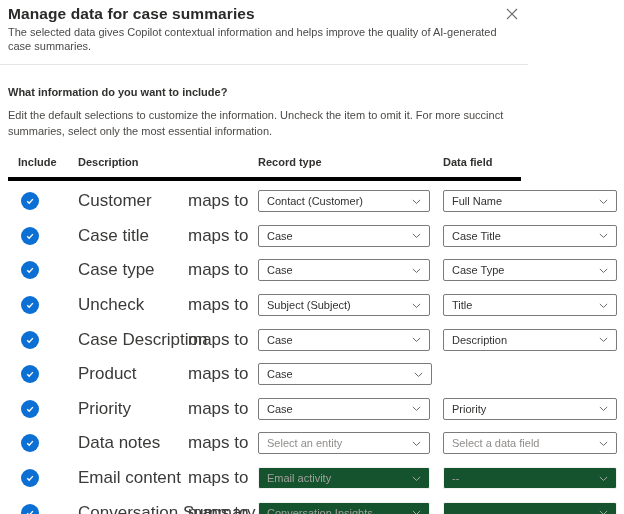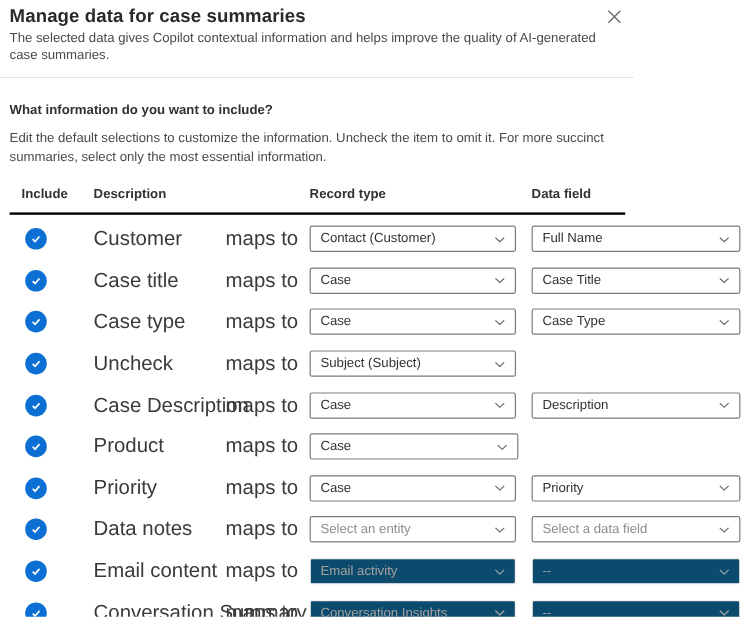--- a/index.html
+++ b/index.html
@@ -28,21 +28,21 @@
 
   .sec-heading { margin-top:21px; font-size:11px; font-weight:700; color:#323130; }
   .sec-desc { margin-top:9px; font-size:11px; color:#4c4a48; line-height:16px; max-width:600px; }
 
   .table { margin-top:11px; }
   .thead, .trow {
     display:grid;
     grid-template-columns:70px 110px 70px 185px 174px;
     align-items:center;
   }
-  .thead { font-size:11px; font-weight:700; color:#323130; padding:6px 0 9px 0; border-bottom:2px solid #000000; }
+  .thead { font-size:11px; font-weight:700; color:#323130; padding:6px 0 9px 0; border-bottom:4px solid #000000; }
   .h-include { padding-left:10px; }
 
   .rows { padding-top:3px; }
   .trow { height:34.6px; }
 
   .checkbox {
     width:18px; height:18px; border-radius:50%;
     background:#0b6fd4; margin-left:13px;
     display:flex; align-items:center; justify-content:center;
     cursor:pointer;
@@ -58,21 +58,21 @@
     padding:0 7px 0 8px; font-size:11px; color:#323130; cursor:pointer;
     overflow:hidden; white-space:nowrap;
   }
   .c-field .dropdown { width:174px; }
   .chev { display:flex; align-items:center; }
   .chev svg path { stroke:#605e5c; }
 
   .dropdown.placeholder .val { color:#8f8d8b; }
 
   .trow.disabled .dropdown {
-    background:#0c4a6e; border-color:#f2f1f0; color:#a3a19f; cursor:default;
+    background:#14532d; border-color:#f2f1f0; color:#a3a19f; cursor:default;
   }
   .trow.disabled .chev svg path { stroke:#b2b0ae; }
 </style>
 </head>
 <body>
 
 <div class="dialog">
 
   <div class="title">Manage data for case summaries</div>
 
@@ -219,20 +219,30 @@
     <div class="c-record">
       <div class="dropdown">
         <span class="val">Subject (Subject)</span>
         <span class="chev">
           <svg width="11" height="11" viewBox="0 0 12 12">
                   <path d="M2 4.3 L6 8.1 L10 4.3" fill="none" stroke-width="1"></path>
                 </svg>
         </span>
       </div>
     </div>
+    <div class="c-field">
+      <div class="dropdown">
+        <span class="val">Title</span>
+        <span class="chev">
+          <svg width="11" height="11" viewBox="0 0 12 12">
+                  <path d="M2 4.3 L6 8.1 L10 4.3" fill="none" stroke-width="1"></path>
+                </svg>
+        </span>
+      </div>
+    </div>
   </div>
 
   <div class="trow">
     <div>
       <div class="checkbox">
         <span style="display:flex">
           <svg width="10" height="10" viewBox="0 0 10 10">
                   <path d="M2.2 5.3 L4.2 7.3 L7.9 3.1" fill="none" stroke-width="1.4"></path>
                 </svg>
         </span>

